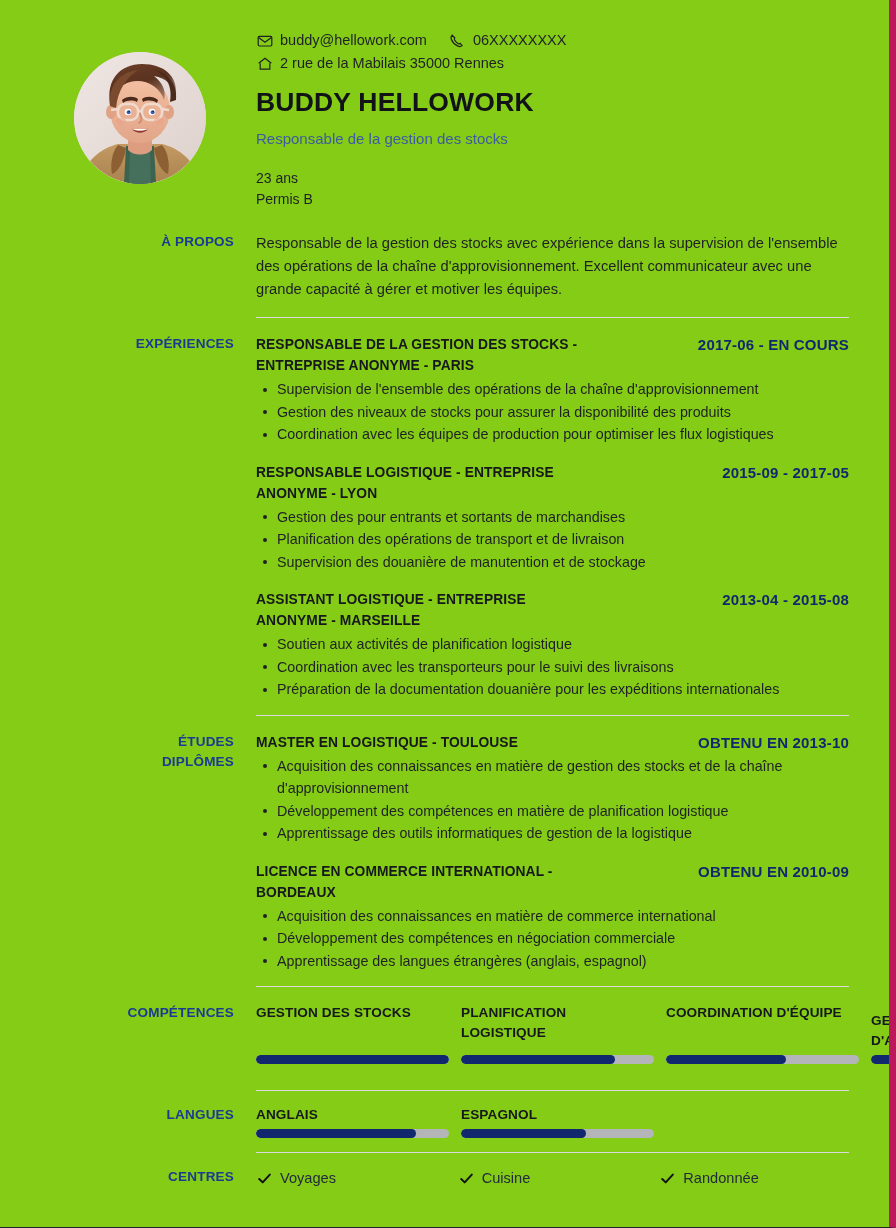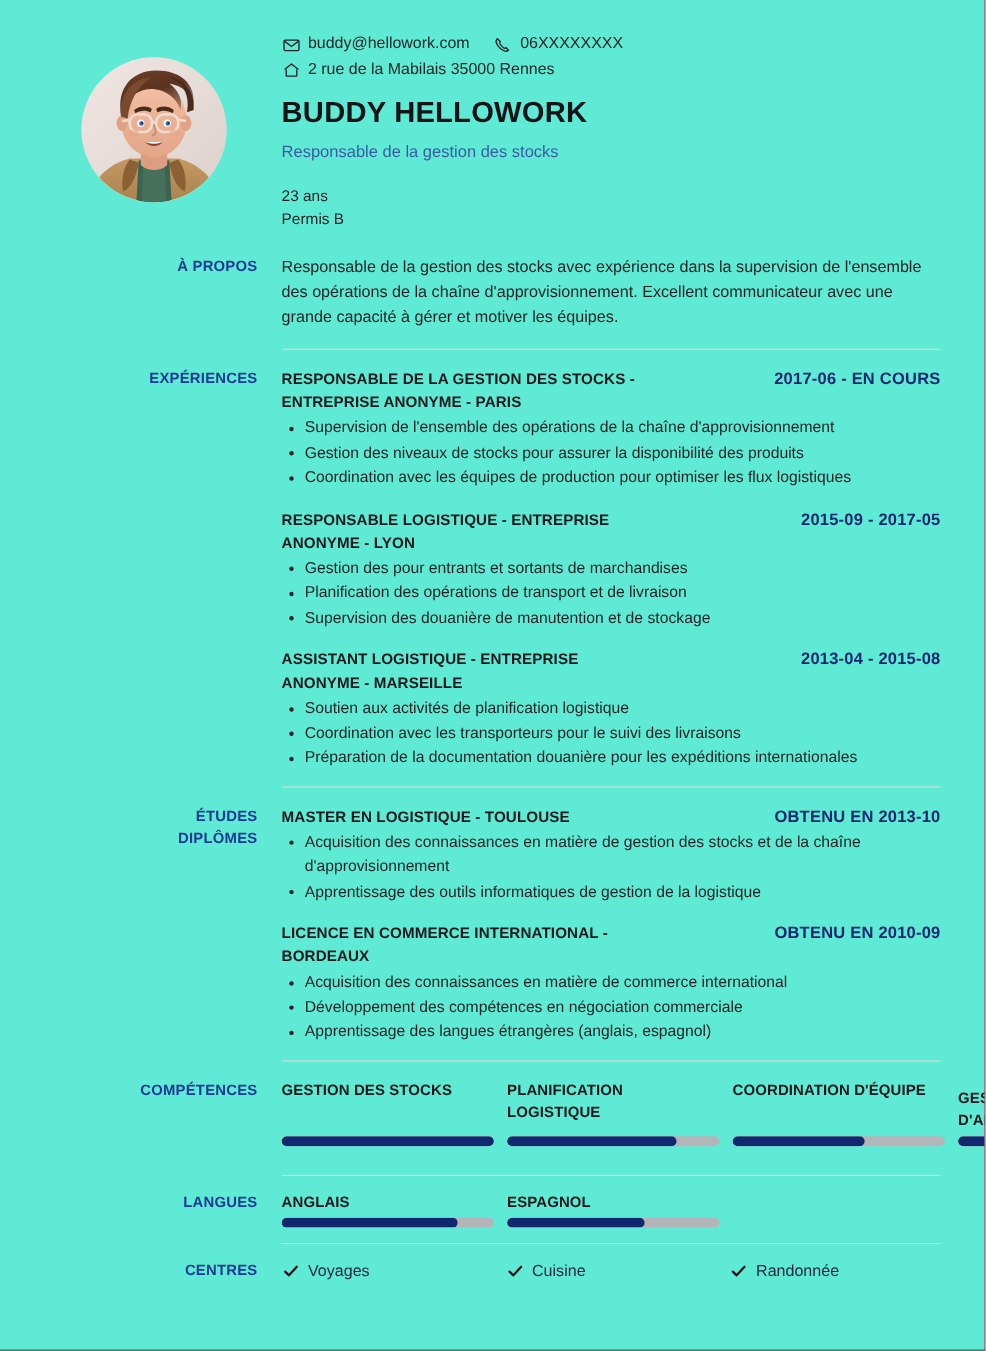--- a/index.html
+++ b/index.html
@@ -9,22 +9,22 @@
     height: 1228px;
     background: #ffffff;
     font-family: "Liberation Sans", sans-serif;
     -webkit-font-smoothing: antialiased;
   }
 
   .page {
     position: relative;
     width: 896px;
     height: 1228px;
-    background: #5eead4;
-    border-right: 1px solid #be185d;
+    background: #84cc16;
+    border-right: 7px solid #be185d;
     border-bottom: 1px solid #222428;
     overflow: hidden;
   }
 
   
   .row {
     display: flex;
     align-items: flex-start;
     padding-left: 24px;
     padding-right: 40px;
@@ -438,20 +438,21 @@
     </div>
     <div class="content">
 
       <div class="item">
         <div class="item-head">
           <div class="item-title">MASTER EN LOGISTIQUE - TOULOUSE</div>
           <div class="item-date">OBTENU EN 2013-10</div>
         </div>
         <ul class="bullets">
           <li style="padding-left:21px;">Acquisition des connaissances en matière de gestion des stocks et de la chaîne d'approvisionnement</li>
+          <li>Développement des compétences en matière de planification logistique</li>
           <li>Apprentissage des outils informatiques de gestion de la logistique</li>
         </ul>
       </div>
 
       <div class="item">
         <div class="item-head">
           <div class="item-title">LICENCE EN COMMERCE INTERNATIONAL - BORDEAUX</div>
           <div class="item-date">OBTENU EN 2010-09</div>
         </div>
         <ul class="bullets">

